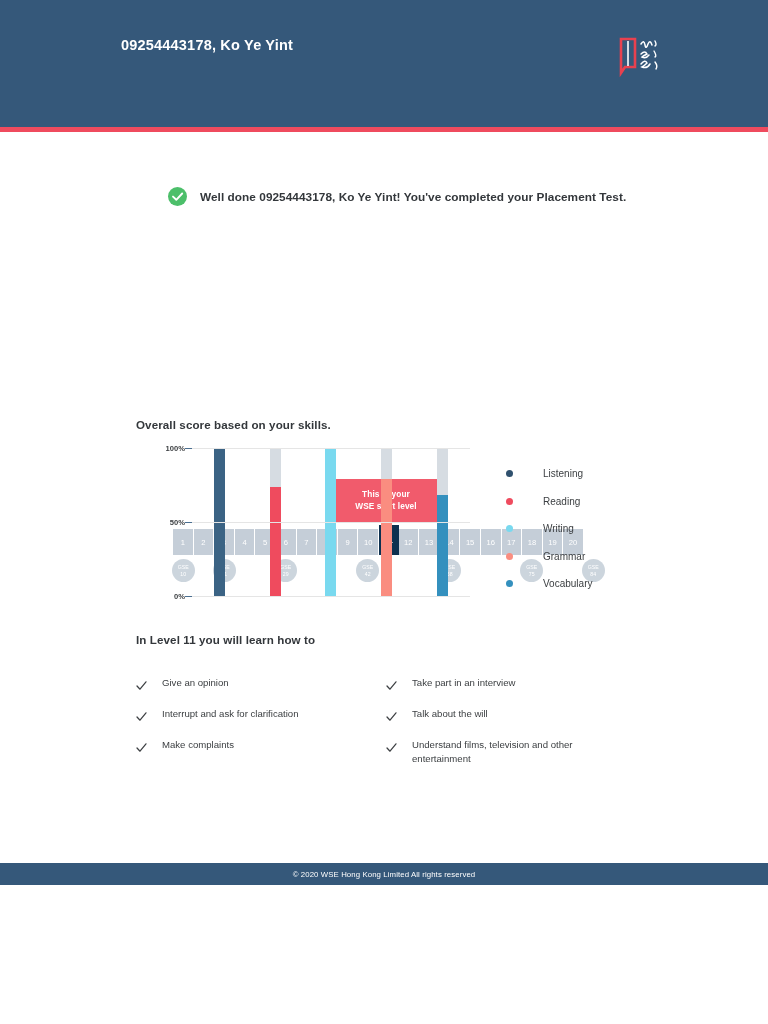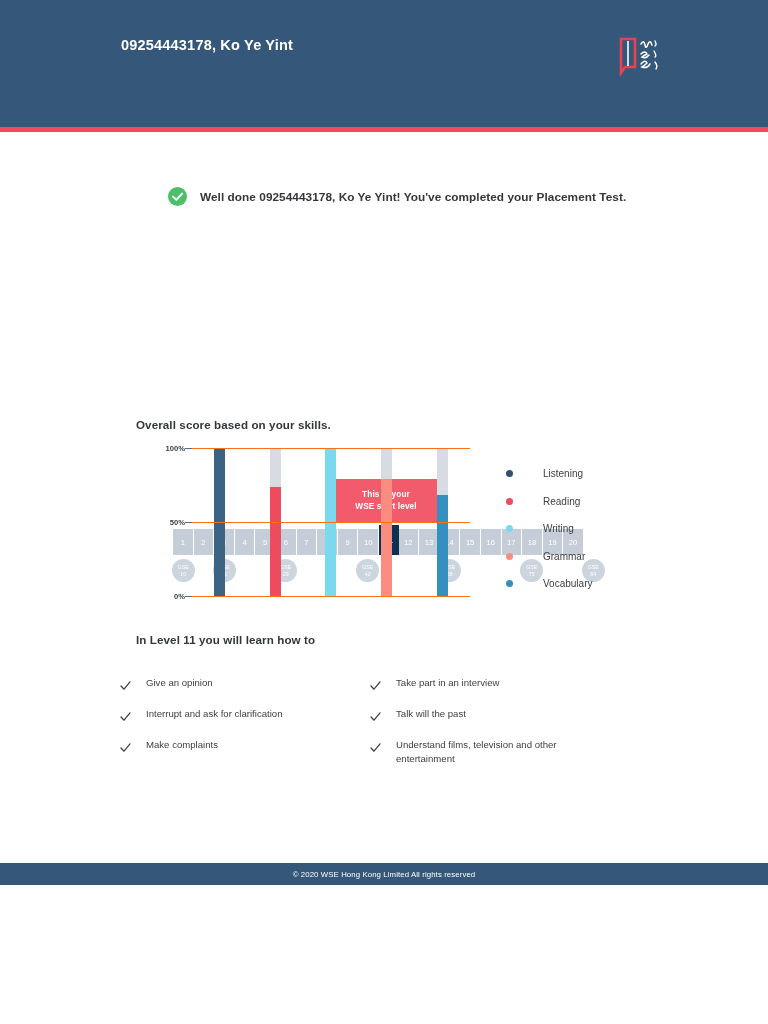--- a/index.html
+++ b/index.html
@@ -181,21 +181,21 @@
     left: 56px;
     top: 5px;
     width: 278px;
     height: 148px;
   }
   .gridline {
     position: absolute;
     left: 0;
     width: 100%;
     height: 1px;
-    background: #f97316;
+    background: #e5e5e5;
   }
   .tick-label {
     position: absolute;
     right: 100%;
     margin-right: 7px;
     transform: translateY(-50%);
     font-size: 7.6px;
     color: #3d4043;
     white-space: nowrap;
     font-weight: bold;
@@ -261,21 +261,21 @@
     position: absolute;
     left: 136px;
     top: 633px;
     font-size: 11.6px;
     font-weight: bold;
     color: #33373b;
     letter-spacing: 0.1px;
   }
   .skills-cols {
     position: absolute;
-    left: 120px;
+    left: 136px;
     top: 676px;
     width: 500px;
     display: flex;
   }
   .skills-col { width: 250px; }
   .skill-item {
     display: flex;
     align-items: flex-start;
     margin-bottom: 17px;
   }
@@ -492,21 +492,21 @@
       <div class="skill-item">
         <span class="skill-check"><svg viewBox="0 0 11 11" width="11" height="11" aria-hidden="true">
             <path d="M1 6 L4 9.2 L10 1.8" fill="none" stroke="#3d4043" stroke-width="1.25" stroke-linecap="round" stroke-linejoin="round"></path>
           </svg></span>
         <span class="skill-text">Take part in an interview</span>
       </div>
       <div class="skill-item">
         <span class="skill-check"><svg viewBox="0 0 11 11" width="11" height="11" aria-hidden="true">
             <path d="M1 6 L4 9.2 L10 1.8" fill="none" stroke="#3d4043" stroke-width="1.25" stroke-linecap="round" stroke-linejoin="round"></path>
           </svg></span>
-        <span class="skill-text">Talk will the past</span>
+        <span class="skill-text">Talk about the will</span>
       </div>
       <div class="skill-item">
         <span class="skill-check"><svg viewBox="0 0 11 11" width="11" height="11" aria-hidden="true">
             <path d="M1 6 L4 9.2 L10 1.8" fill="none" stroke="#3d4043" stroke-width="1.25" stroke-linecap="round" stroke-linejoin="round"></path>
           </svg></span>
         <span class="skill-text">Understand films, television and other entertainment</span>
       </div>
     </div>
 </div>
 

